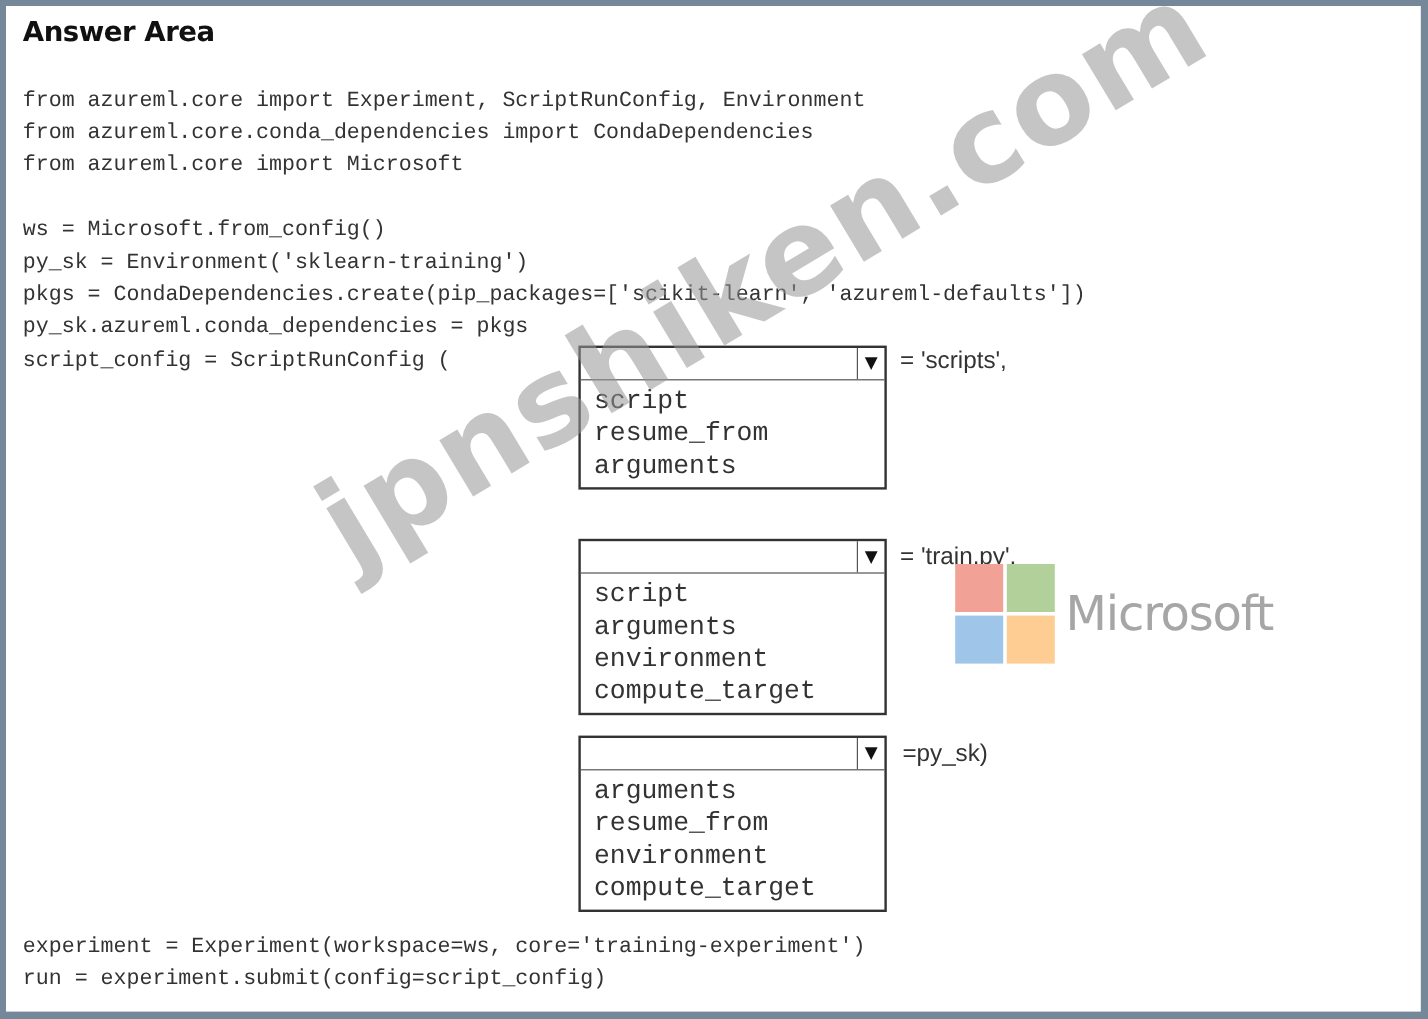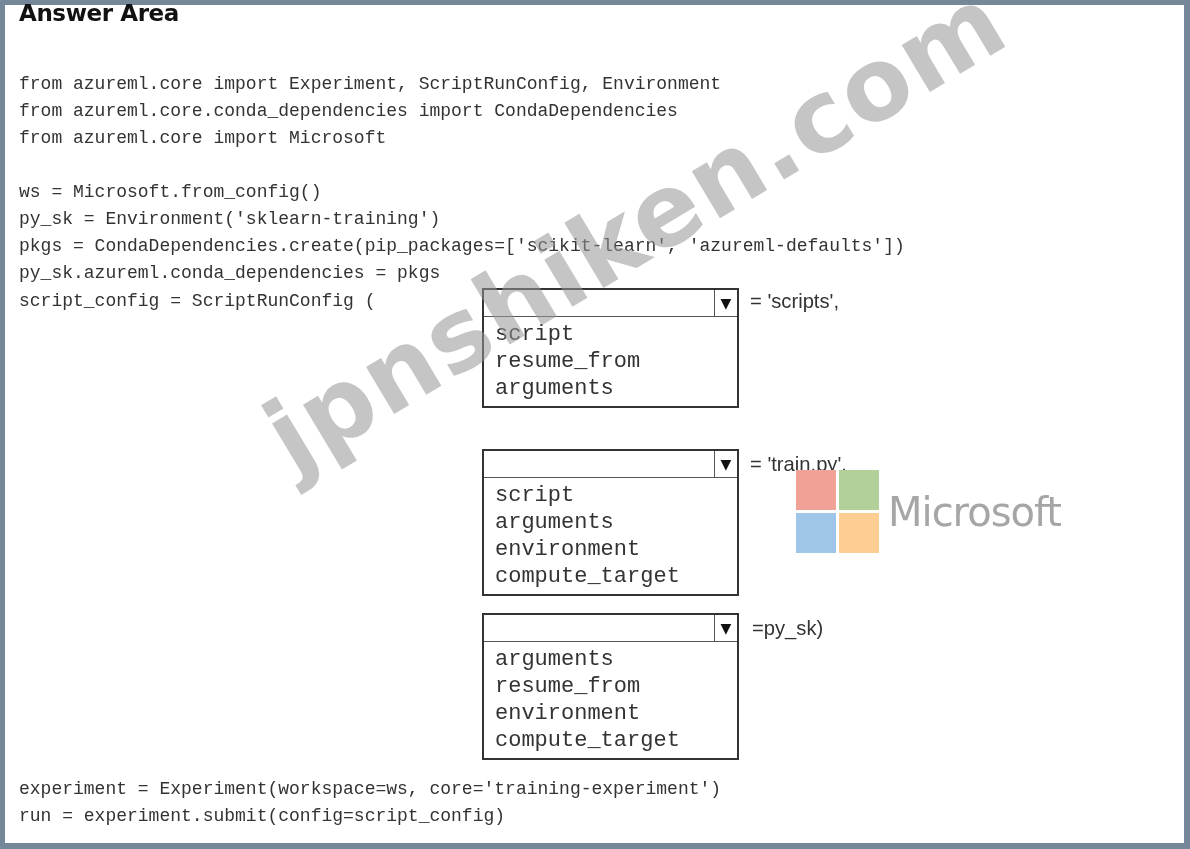--- a/index.html
+++ b/index.html
@@ -18,21 +18,21 @@
       position: absolute;
       left: 5px;
       top: 5px;
       width: 1179px;
       height: 838px;
       background: #ffffff;
     }
     .title {
       position: absolute;
       left: 19px;
-      top: 0;
+      top: 14px;
       font-family: "DejaVu Sans", "Liberation Sans", sans-serif;
       font-weight: bold;
       font-size: 23px;
       color: #111;
       letter-spacing: -0.4px;
     }
     .code-line {
       position: absolute;
       left: 19px;
       font-family: "Liberation Mono", "DejaVu Sans Mono", monospace;

